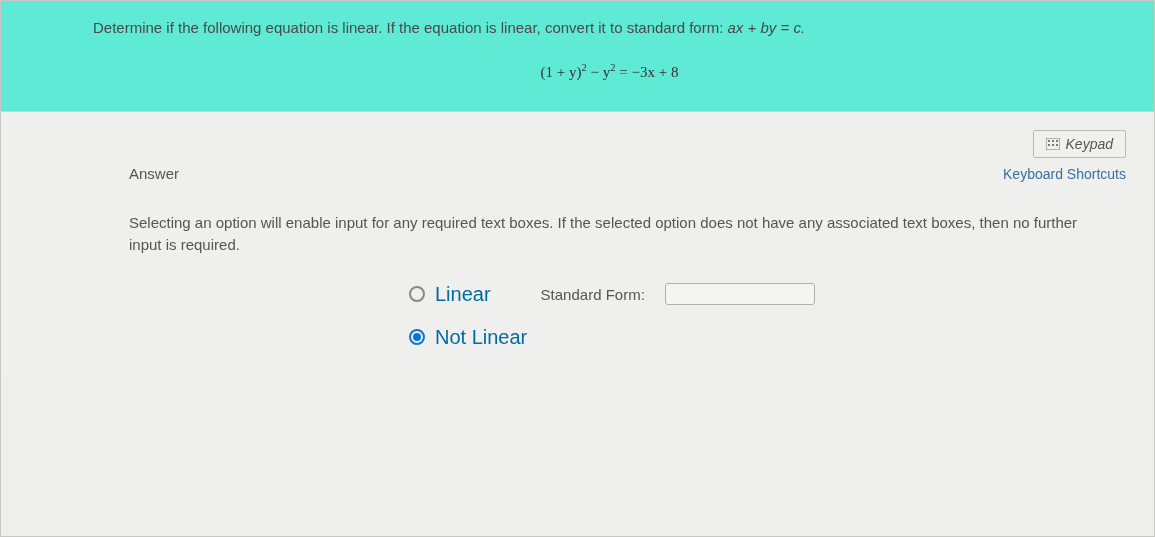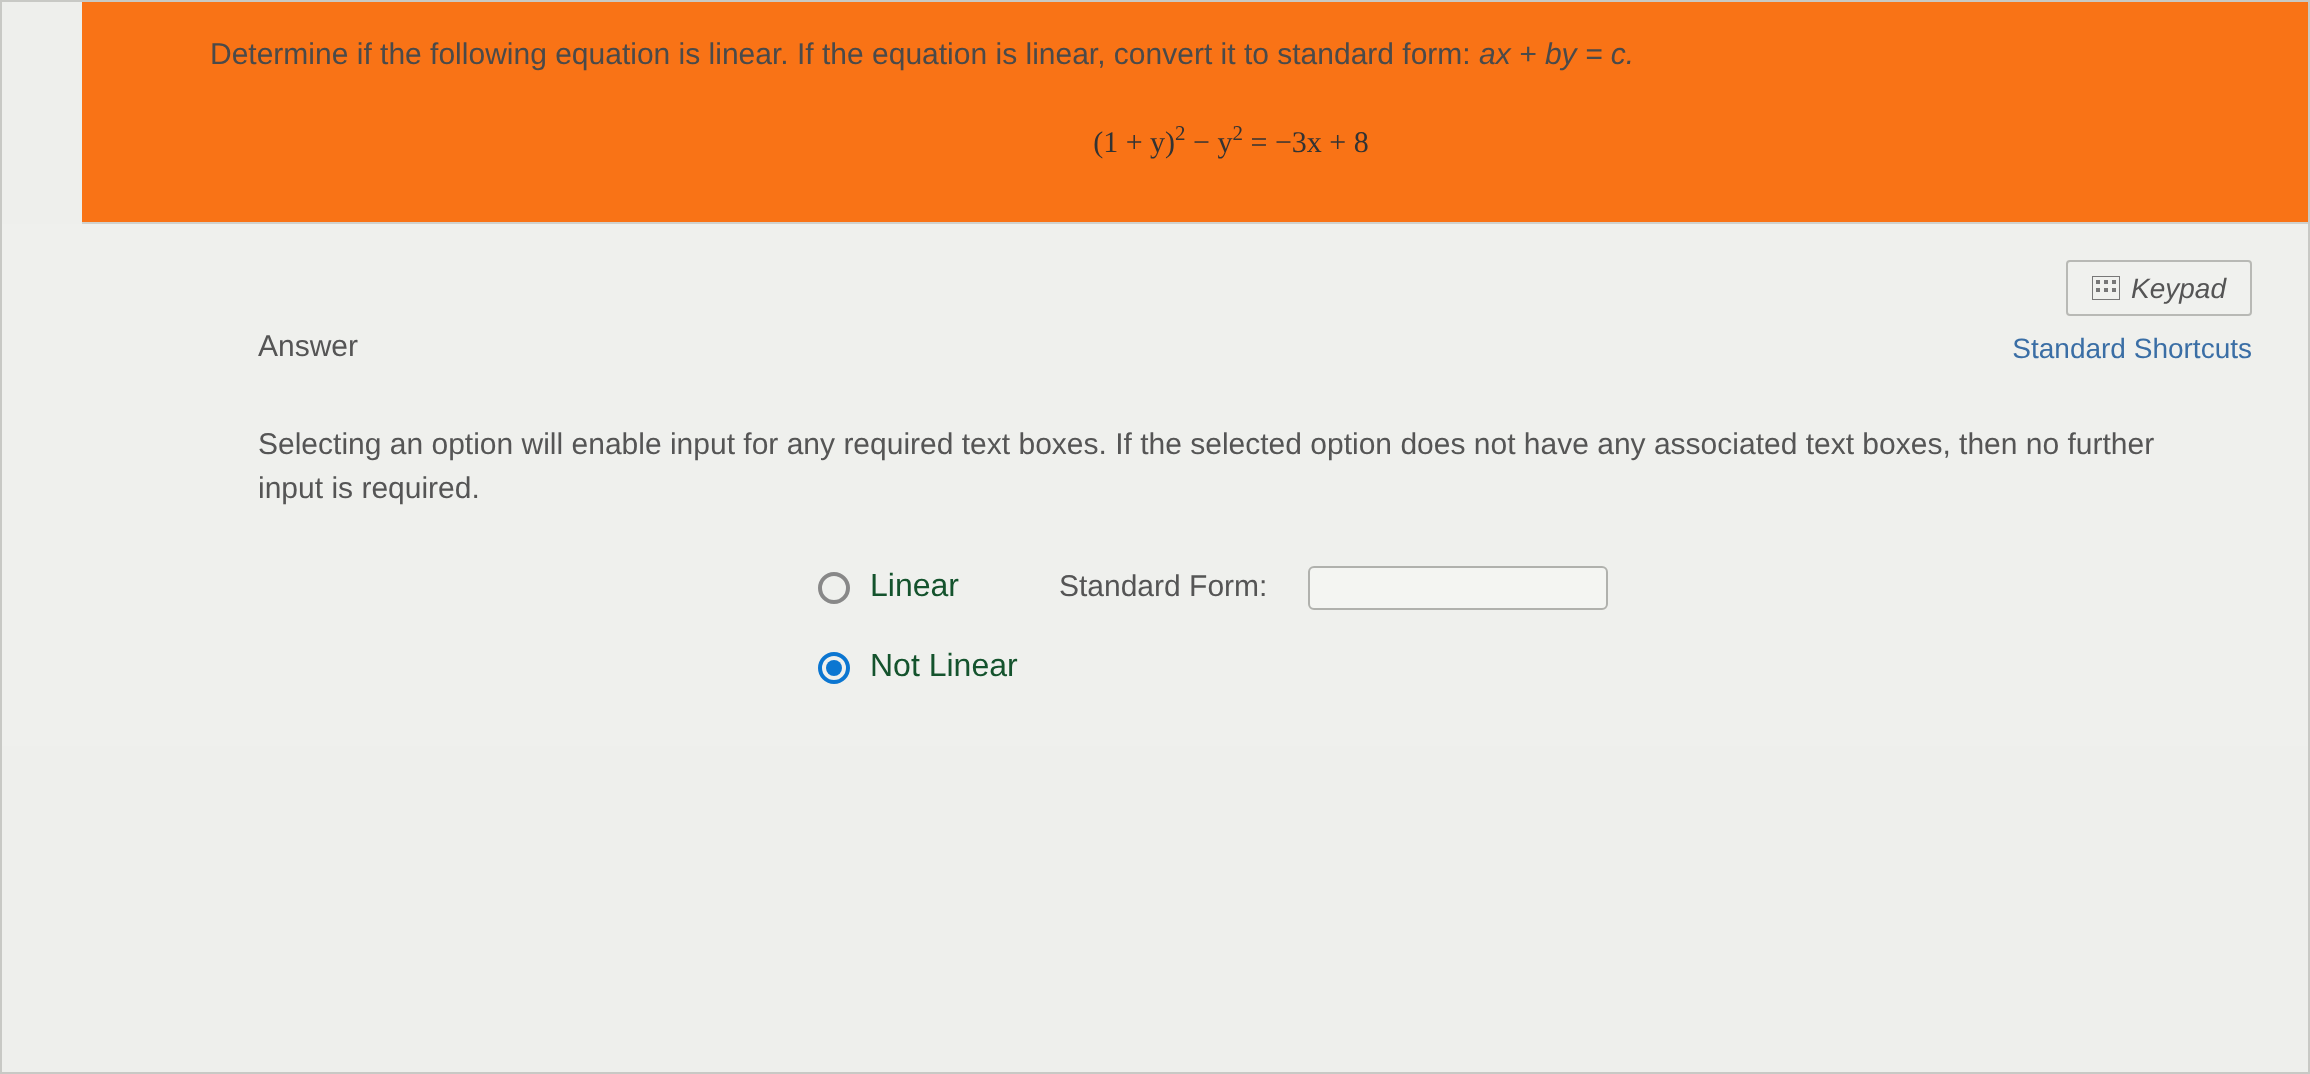--- a/index.html
+++ b/index.html
@@ -12,24 +12,23 @@
       color: #4a4a4a;
     }
     .container {
       width: 100%;
       height: 100%;
       background: #eeefec;
       border: 1px solid #c8c9c5;
       position: relative;
     }
     .question-section {
-      padding: 16px 28px 30px 64px;
+      padding: 16px 28px 30px 92px;
       border-bottom: 1px solid #d0d1cd;
-      background: #f97316;
-      margin-left: 40px;
+      background: #5eead4;
     }
     .question-text {
       font-size: 15px;
       color: #4a4a4a;
       line-height: 1.5;
     }
     .question-text .math { font-style: italic; }
     .equation-row {
       text-align: center;
       margin-top: 22px;
@@ -112,22 +111,22 @@
     }
     .radio.selected::after {
       content: "";
       position: absolute;
       width: 8px; height: 8px;
       background: #0b76d1;
       border-radius: 50%;
       top: 2px; left: 2px;
     }
     .option-label {
-      font-size: 16px;
-      color: #14532d;
+      font-size: 20px;
+      color: #0369a1;
       cursor: pointer;
     }
     .sf-group {
       display: inline-flex;
       align-items: center;
       margin-left: 40px;
       gap: 20px;
     }
     .sf-label {
       font-size: 15px;
@@ -168,21 +167,21 @@
               <rect x="2" y="2" width="2" height="2" fill="#777"></rect>
               <rect x="6" y="2" width="2" height="2" fill="#777"></rect>
               <rect x="10" y="2" width="2" height="2" fill="#777"></rect>
               <rect x="2" y="6" width="2" height="2" fill="#777"></rect>
               <rect x="6" y="6" width="2" height="2" fill="#777"></rect>
               <rect x="10" y="6" width="2" height="2" fill="#777"></rect>
             </svg>
           </span>
           <span>Keypad</span>
         </button>
-        <span class="kb-shortcuts">Standard Shortcuts</span>
+        <span class="kb-shortcuts">Keyboard Shortcuts</span>
       </div>
     </div>
 
     <p class="hint">Selecting an option will enable input for any required text boxes. If the selected option does not have any associated text boxes, then no further input is required.</p>
 
     <div class="options">
       <div class="option-row">
         <span class="radio"></span>
         <span class="option-label">Linear</span>
         <span class="sf-group">

